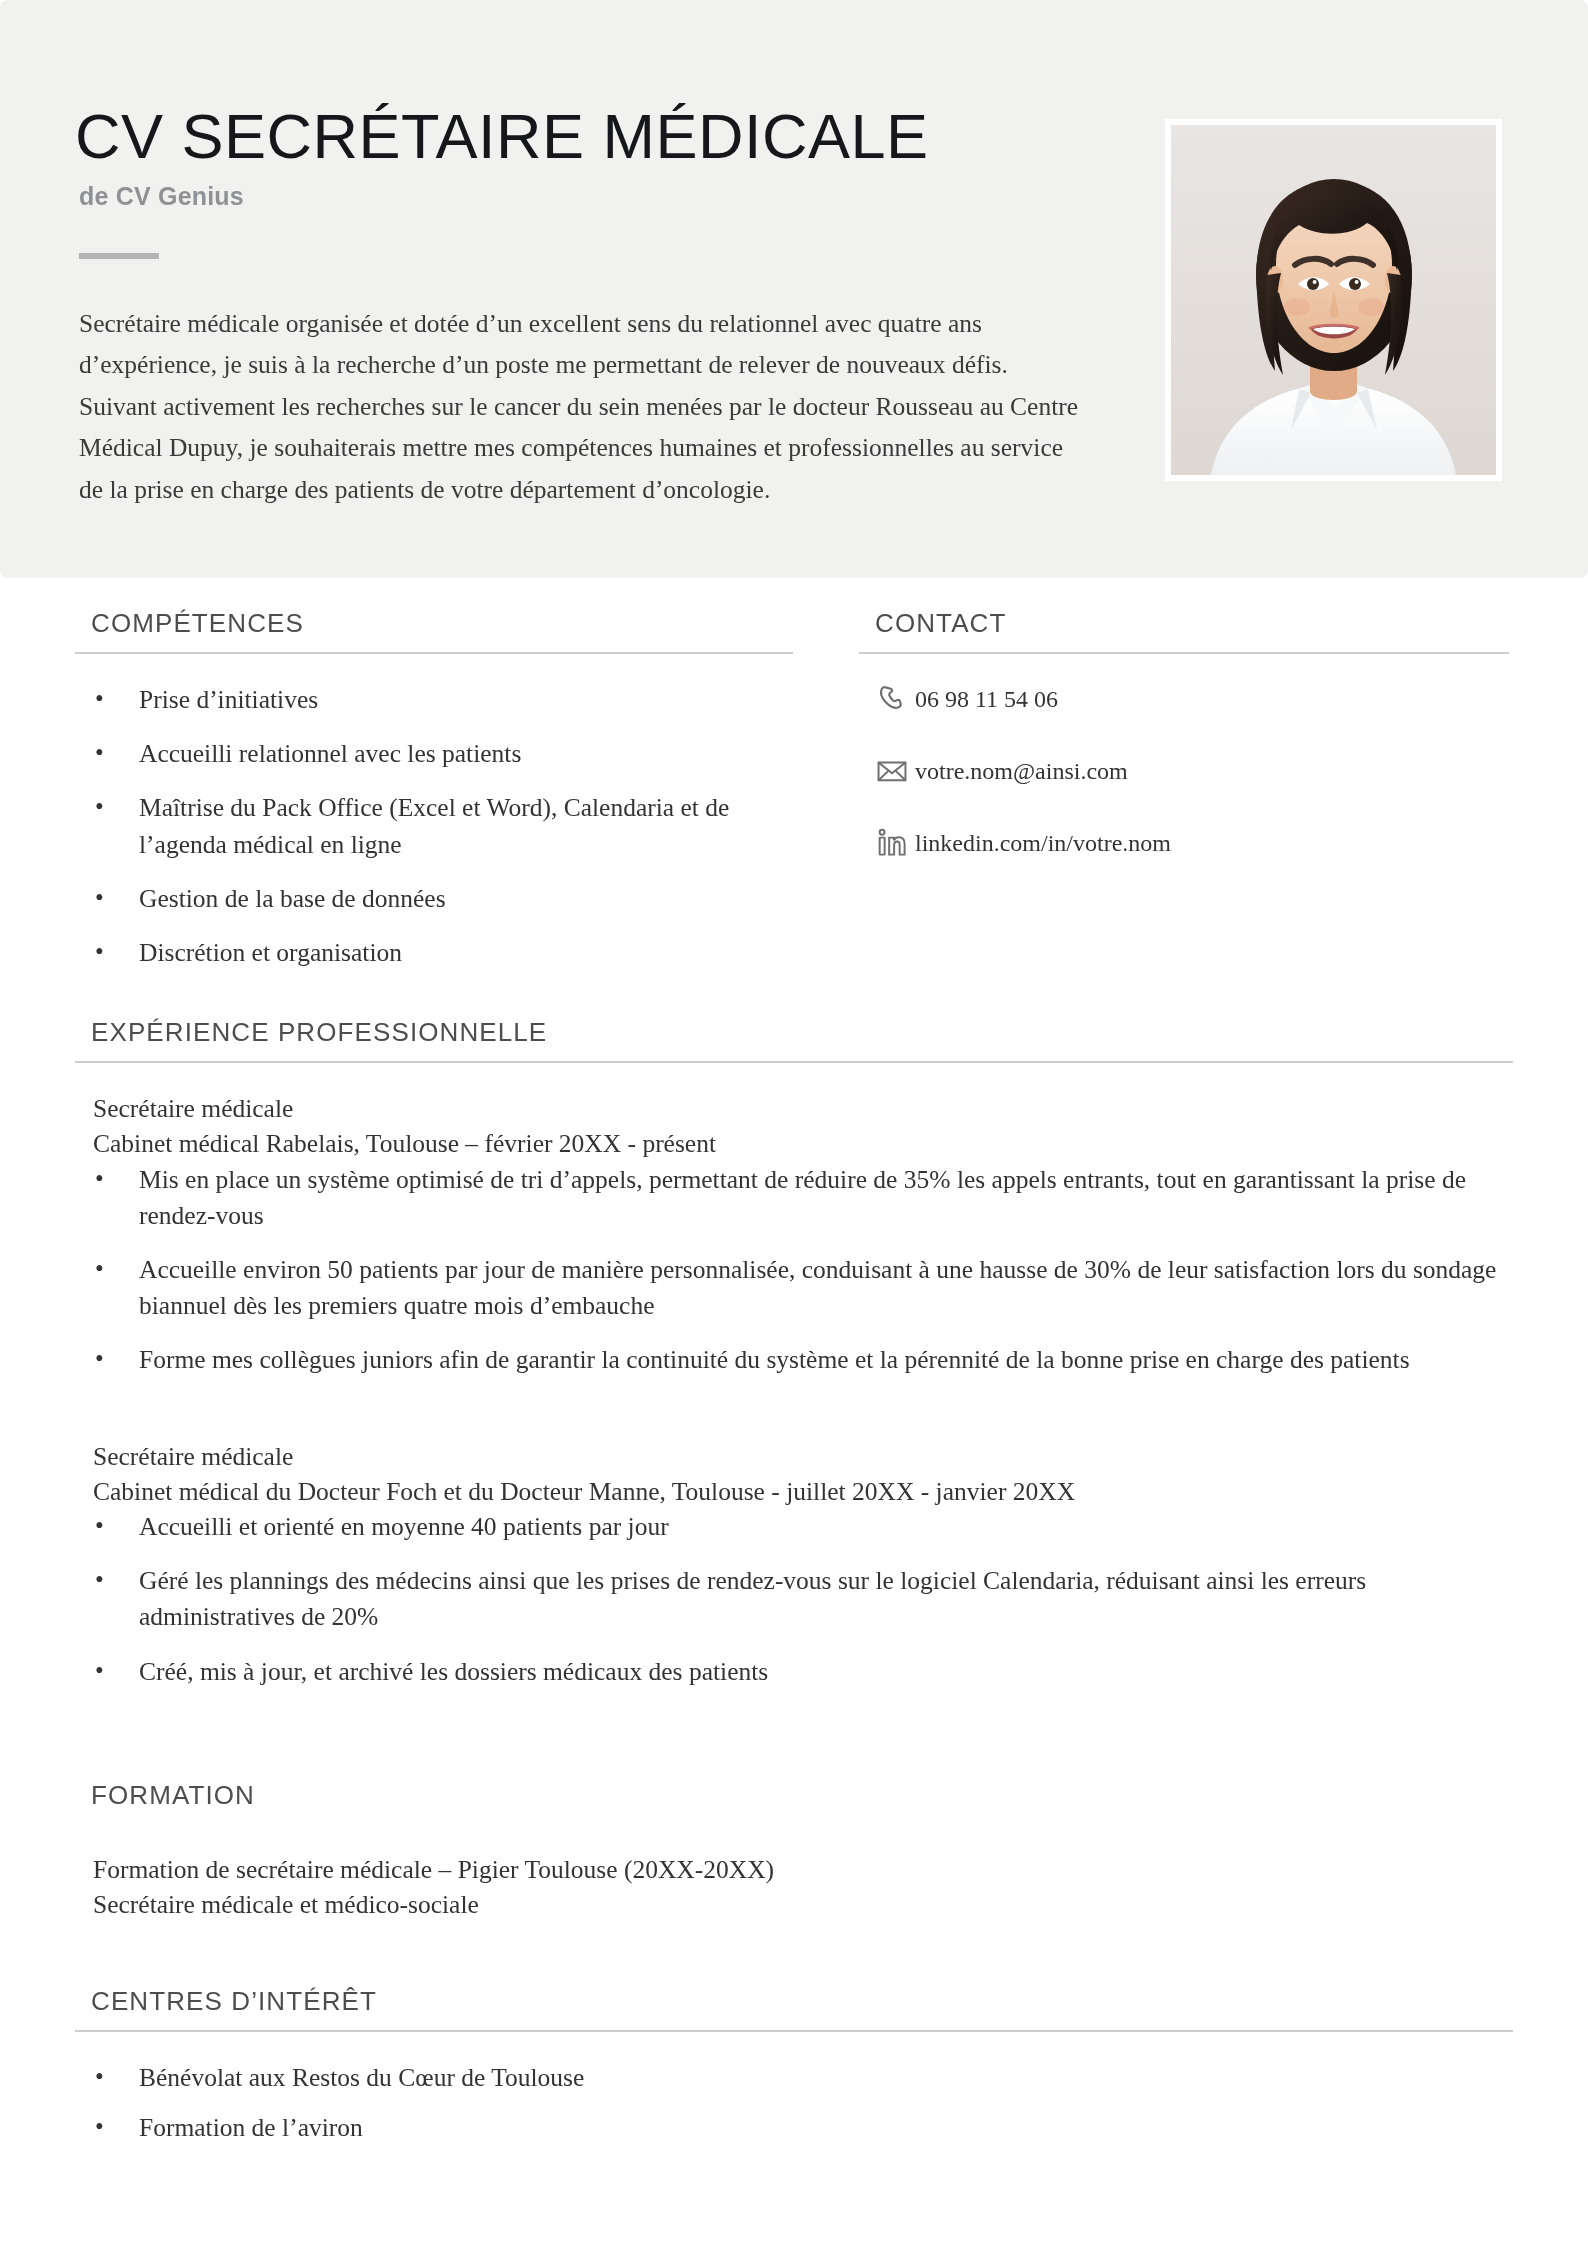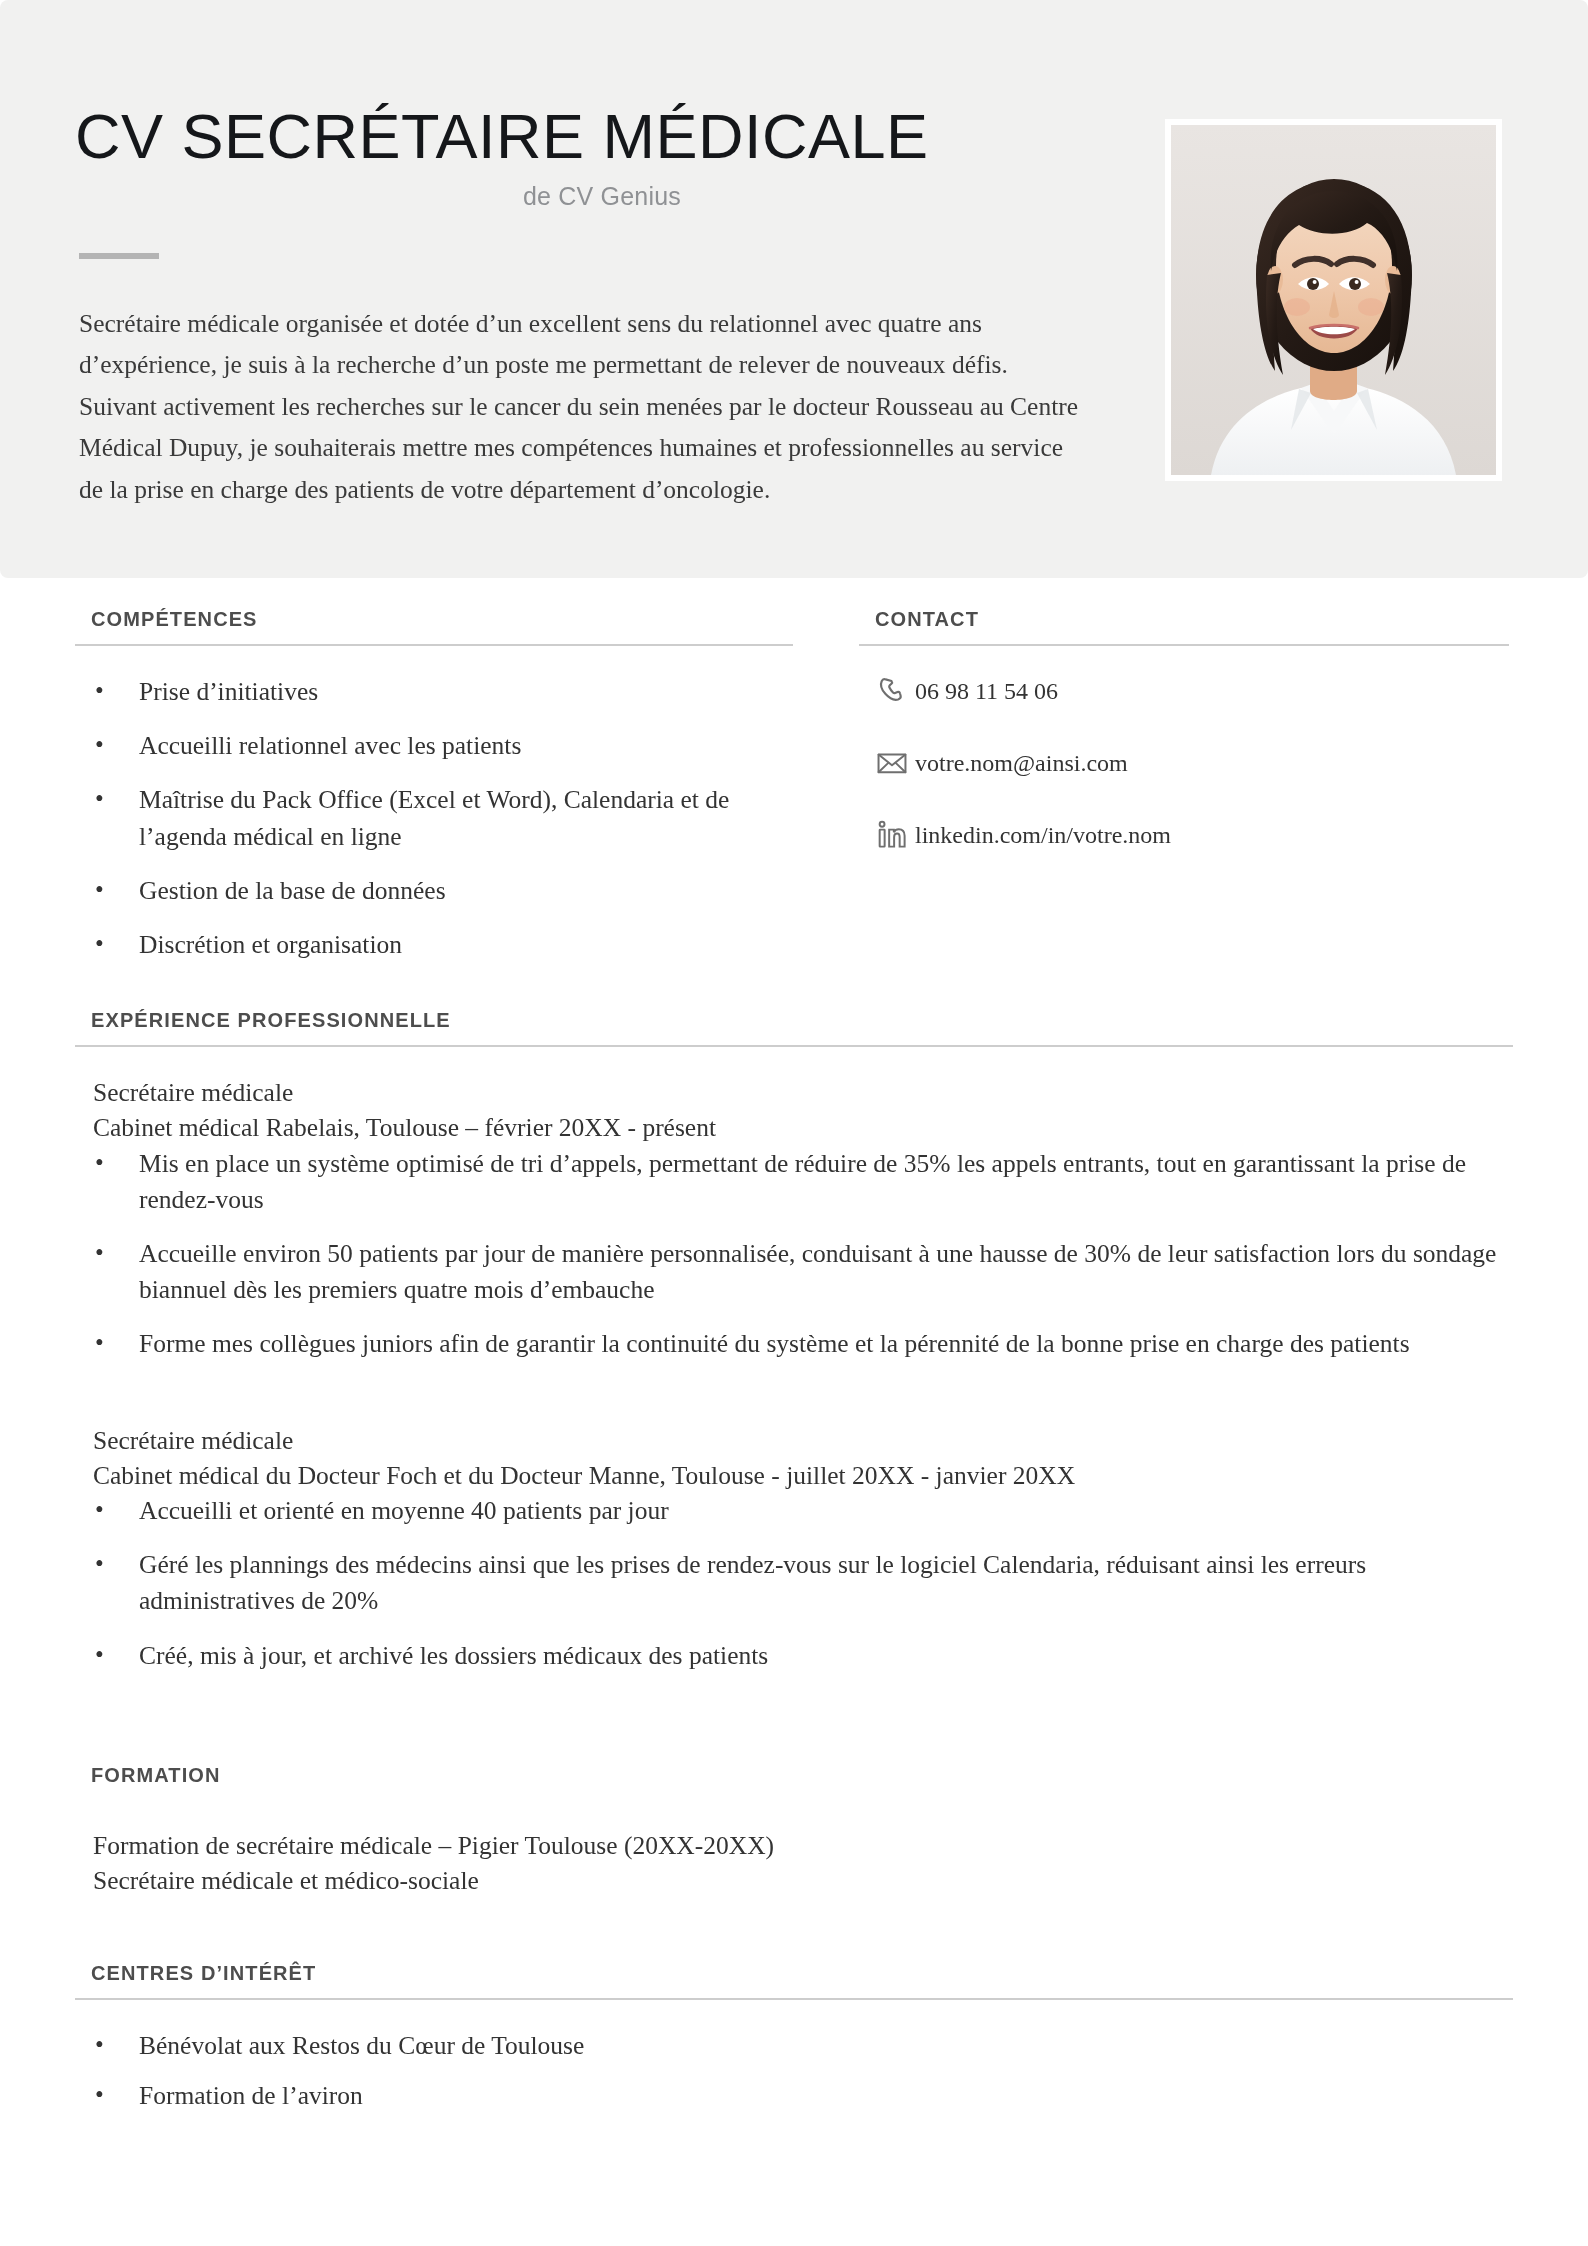--- a/index.html
+++ b/index.html
@@ -48,25 +48,24 @@
     font-weight: 300;
     letter-spacing: 0.5px;
     line-height: 1.04;
     color: #15171a;
     margin: 0;
     white-space: nowrap;
   }
   .cv-byline {
     font-family: "Liberation Sans", sans-serif;
     font-size: 25px;
-    font-weight: 400;
+    font-weight: 700;
     color: #8f9194;
     margin: 12px 0 0 4px;
     letter-spacing: 0.2px;
-    text-align: center;
   }
   .title-rule {
     width: 80px;
     height: 6px;
     background: #b4b4b4;
     margin: 42px 0 0 4px;
   }
   .summary {
     margin: 44px 0 0 4px;
     font-size: 25.5px;
@@ -100,22 +99,22 @@
   .two-col {
     display: flex;
     gap: 66px;
     padding-top: 30px;
   }
   .col-left  { width: 718px; flex: 0 0 auto; }
   .col-right { width: 650px; flex: 0 0 auto; }
 
   .section-head {
     font-family: "Liberation Sans", sans-serif;
-    font-size: 20px;
-    font-weight: 700;
+    font-size: 26px;
+    font-weight: 400;
     letter-spacing: 1.1px;
     color: #4d4d4d;
     margin: 0 0 13px 16px;
     text-transform: uppercase;
   }
   .section-rule {
     height: 2px;
     background: #cdcdcd;
     width: 100%;
     margin-bottom: 28px;

